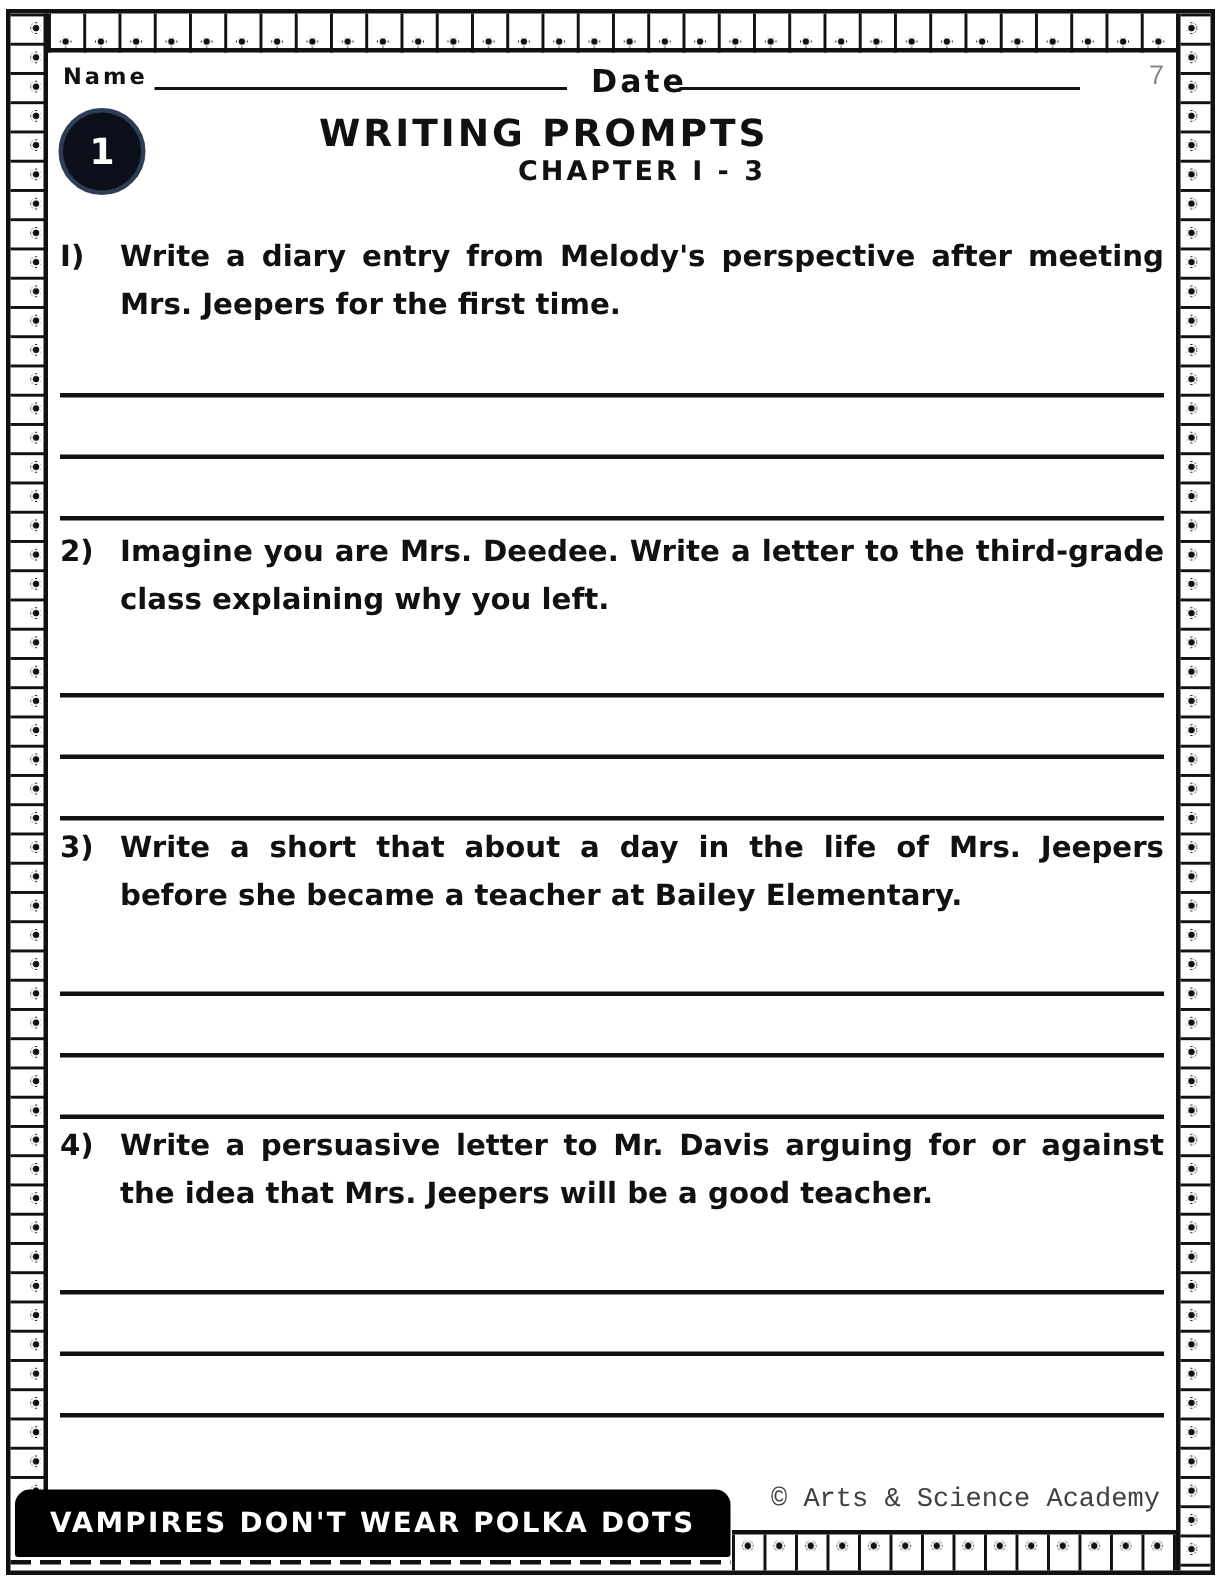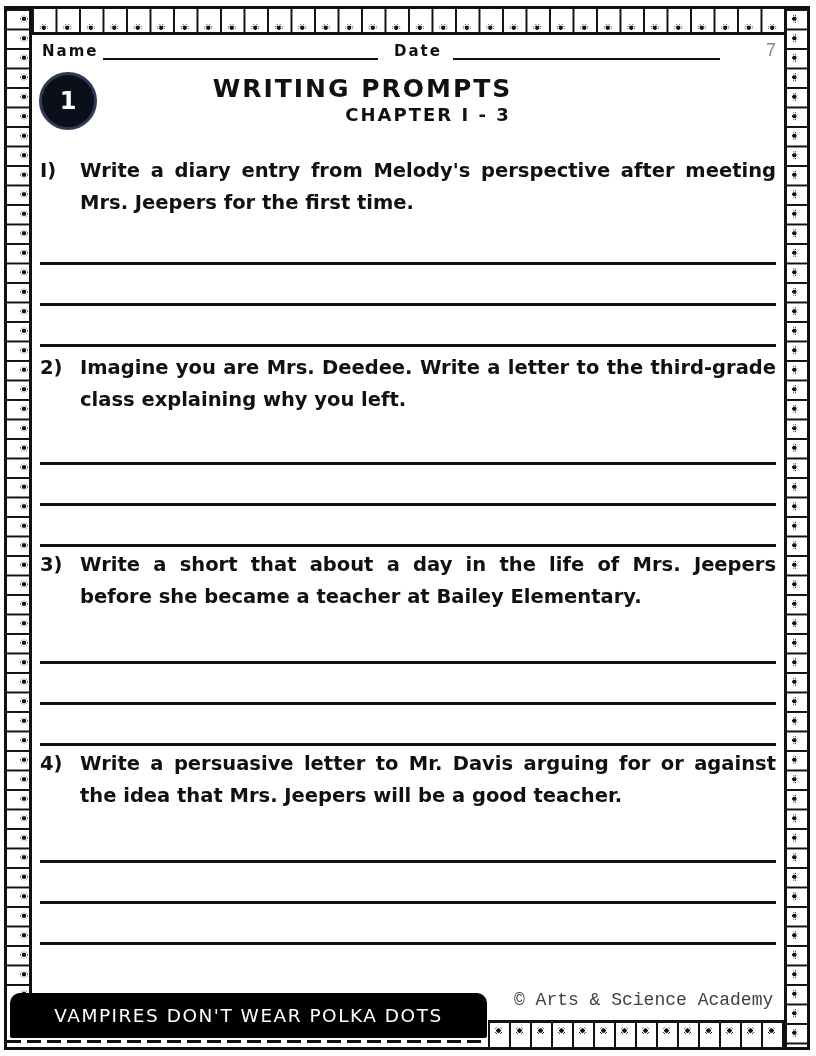--- a/index.html
+++ b/index.html
@@ -29,39 +29,39 @@
       radial-gradient(circle at 50% 28%, #111 2px, #fff 2.4px, #fff 3.4px, #111 3.6px, transparent 3.7px) 0 0/21px 27px repeat-x,
       linear-gradient(to right, #111 0 2px, transparent 2px) 0 0/21px 27px repeat-x;
     border-top:3px solid #111; box-sizing:border-box; }
   .dash-bottom { position:absolute; left:7px; top:1040px; width:480px; height:3px;
     background:repeating-linear-gradient(to right, #111 0 14px, transparent 14px 20px); }
 
   
   .page-number { position:absolute; left:766px; top:40px; font-family:"Liberation Sans", sans-serif; font-size:18px; color:#888; }
   .name-label { position:absolute; left:42px; top:42px; font-weight:bold; font-size:15px; letter-spacing:2px;text-align:right; }
   .name-line { position:absolute; left:103px; top:58px; width:275px; height:2px; background:#111; }
-  .date-label { position:absolute; left:394px; top:42px; font-weight:bold; font-size:15px; letter-spacing:2px; }
+  .date-label { position:absolute; left:394px; top:42px; font-weight:bold; font-size:21px; letter-spacing:2px; }
   .date-line { position:absolute; left:453px; top:58px; width:267px; height:2px; background:#111; }
 
   .badge { position:absolute; left:39px; top:72px; width:58px; height:58px; border-radius:50%; background:#0a0f1a; border:3px solid #2e3d55; box-sizing:border-box;
     color:#fff; font-weight:bold; font-size:24px; display:flex; align-items:center; justify-content:center; }
 
   .title { position:absolute; left:0; width:725px; text-align:center; top:74px; font-weight:bold; font-size:25px; letter-spacing:2px; }
   .subtitle { position:absolute; left:0; width:816px; text-align:center; top:104px; font-weight:bold; font-size:18px; letter-spacing:2px;padding-left:20px; }
 
   .prompt { position:absolute; left:40px; width:736px; font-weight:bold; font-size:19.5px; line-height:32px; }
   .prompt .num { position:absolute; left:0; top:0; }
   .prompt .text { display:block; margin-left:40px; text-align:justify; text-align-last:left; }
 
   .rule { position:absolute; left:40px; width:736px; height:2.5px; background:#111; }
 
   .copyright { position:absolute; left:514px; top:990px; font-family:Liberation Mono, monospace; font-size:18px; color:#404040;text-align:center; }
 
   .footer-banner { position:absolute; left:10px; top:993px; width:477px; height:45px; background:#000; border-radius:10px 10px 2px 2px;
-    color:#fff; font-weight:normal; font-size:18.5px; letter-spacing:1.5px; display:flex; align-items:center; justify-content:center; }
+    color:#fff; font-weight:bold; font-size:18.5px; letter-spacing:1.5px; display:flex; align-items:center; justify-content:center; }
 </style>
 </head>
 <body>
 
 <div class="frame-outer"></div>
 <div class="strip-top"></div>
 <div class="strip-left"></div>
 <div class="strip-right"></div>
 <div class="strip-bottom"></div>
 <div class="dash-bottom"></div>

